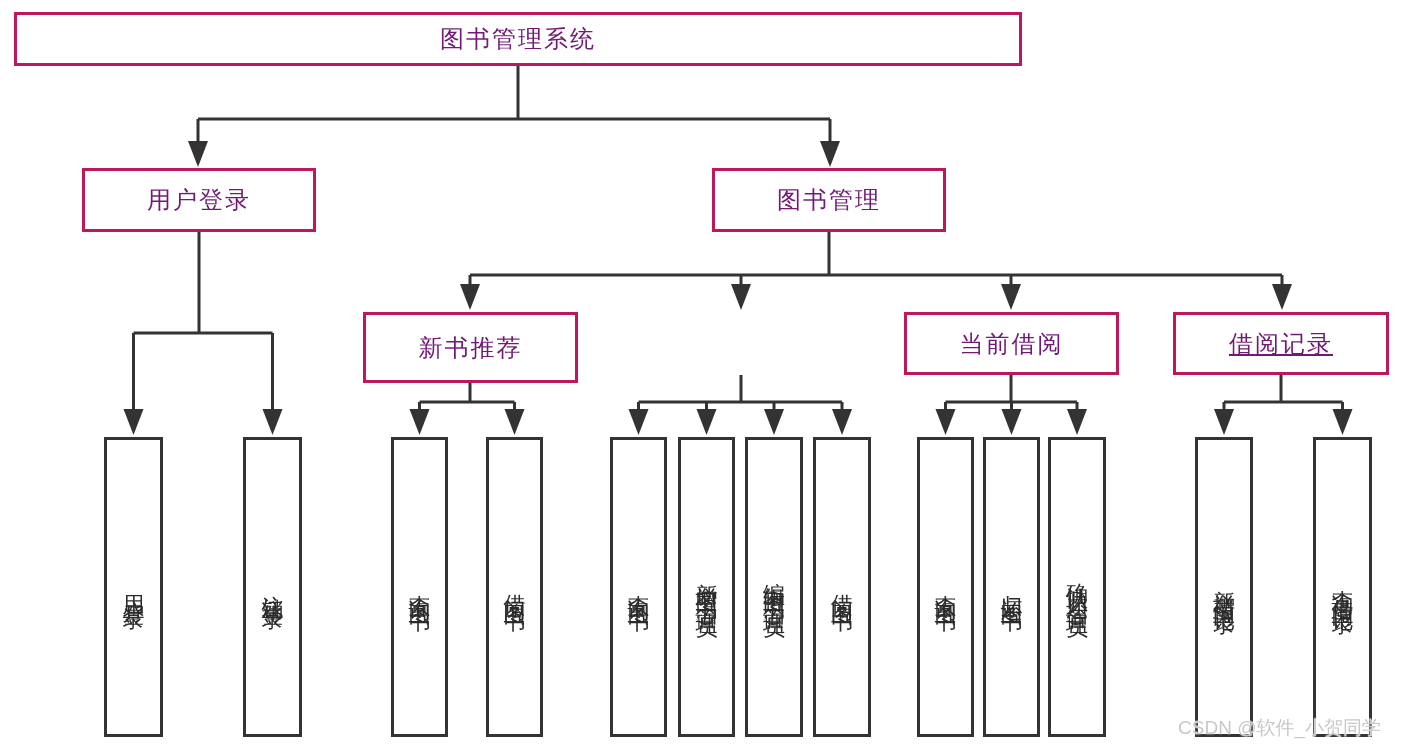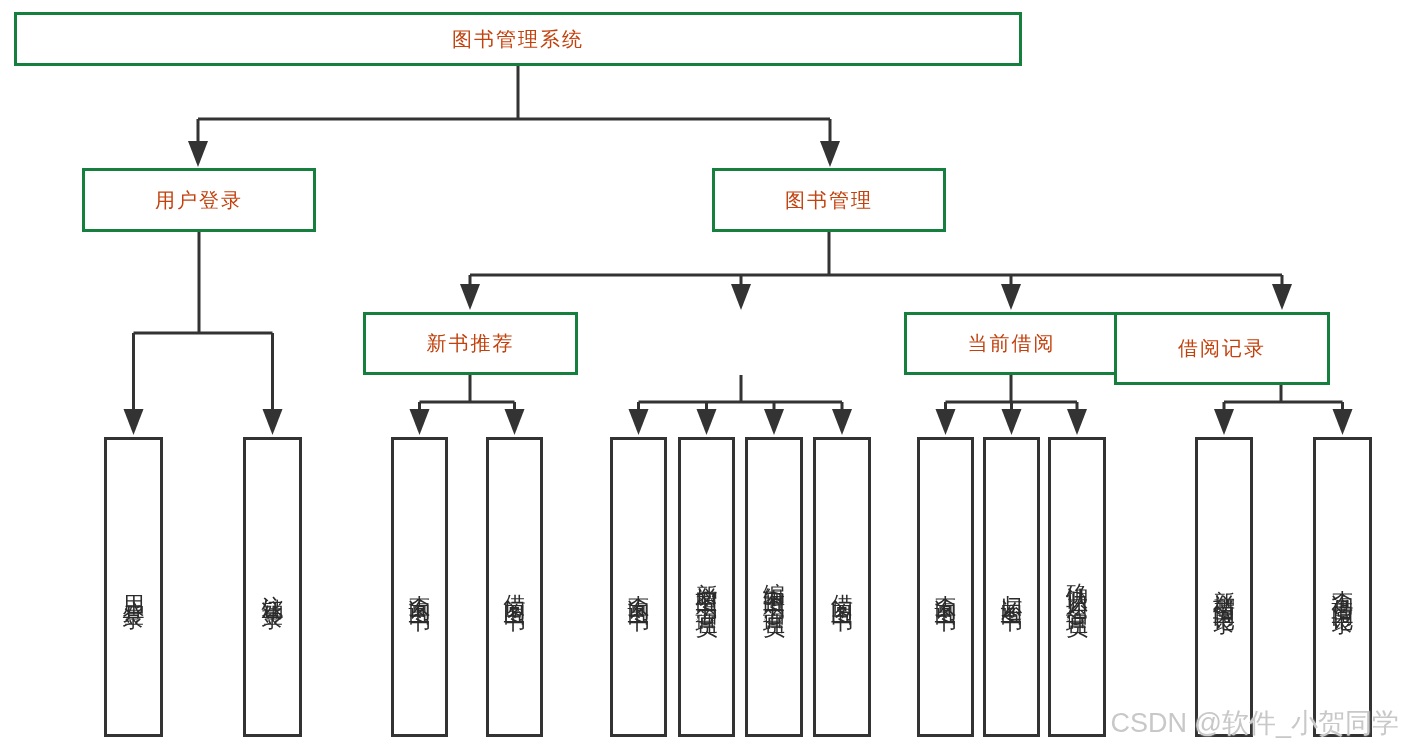--- a/index.html
+++ b/index.html
@@ -18,27 +18,27 @@
   #wires {
     position: absolute;
     left: 0;
     top: 0;
     z-index: 1;
   }
   .hbox {
     position: absolute;
     z-index: 2;
     box-sizing: border-box;
-    border: 3px solid #15803d;
+    border: 3px solid #be185d;
     background: #ffffff;
     display: flex;
     align-items: center;
     justify-content: center;
-    font-size: 20px;
-    color: #c2410c;
+    font-size: 24px;
+    color: #701a75;
     letter-spacing: 2px;
     white-space: nowrap;
   }
   .vbox {
     position: absolute;
     z-index: 2;
     box-sizing: border-box;
     border: 3px solid #333333;
     background: #ffffff;
     display: flex;
@@ -46,24 +46,24 @@
     justify-content: center;
     writing-mode: vertical-rl;
     text-orientation: mixed;
     font-size: 22px;
     color: #2b2b2b;
     letter-spacing: 5px;
     line-height: 1;
   }
   #watermark {
     position: absolute;
-    right: 6px;
+    right: 24px;
     bottom: 6px;
     z-index: 3;
-    font-size: 27px;
+    font-size: 19px;
     color: #c8c8c8;
     text-shadow: 0 0 2px #ffffff, 0 0 1px #ffffff;
     white-space: nowrap;
   }
 </style>
 </head>
 <body>
 
 <div id="canvas">
 
@@ -98,23 +98,23 @@
       <polygon points="1214,409 1234,409 1224,435"></polygon>
       <polygon points="1332.5,409 1352.5,409 1342.5,435"></polygon>
     </g>
   </svg>
 
   <div class="hbox" style="left:14px; top:12px; width:1008px; height:54px;">图书管理系统</div>
 
   <div class="hbox" style="left:82px; top:168px; width:234px; height:64px;">用户登录</div>
   <div class="hbox" style="left:712px; top:168px; width:234px; height:64px;text-align:right;">图书管理</div>
 
-  <div class="hbox" style="left:363px; top:312px; width:215px; height:63px;">新书推荐</div>
+  <div class="hbox" style="left:363px; top:312px; width:215px; height:71px;">新书推荐</div>
   <div class="hbox" style="left:904px; top:312px; width:215px; height:63px;text-align:center;">当前借阅</div>
-  <div class="hbox" style="left:1114px; top:312px; width:216px; height:73px;">借阅记录</div>
+  <div class="hbox" style="left:1173px; top:312px; width:216px; height:63px;text-decoration:underline;">借阅记录</div>
 
   <div class="vbox" style="left:104px; top:437px; width:59px; height:300px;">用户登录</div>
   <div class="vbox" style="left:243px; top:437px; width:59px; height:300px;">注销登录</div>
 
   <div class="vbox" style="left:391px; top:437px; width:57px; height:300px;">查询图书</div>
   <div class="vbox" style="left:486px; top:437px; width:57px; height:300px;">借阅图书</div>
 
   <div class="vbox" style="left:610px; top:437px; width:57px; height:300px;">查询图书</div>
   <div class="vbox" style="left:678px; top:437px; width:57px; height:300px;">新增图书（管理员）</div>
   <div class="vbox" style="left:745px; top:437px; width:58px; height:300px;">编辑图书（管理员）</div>

